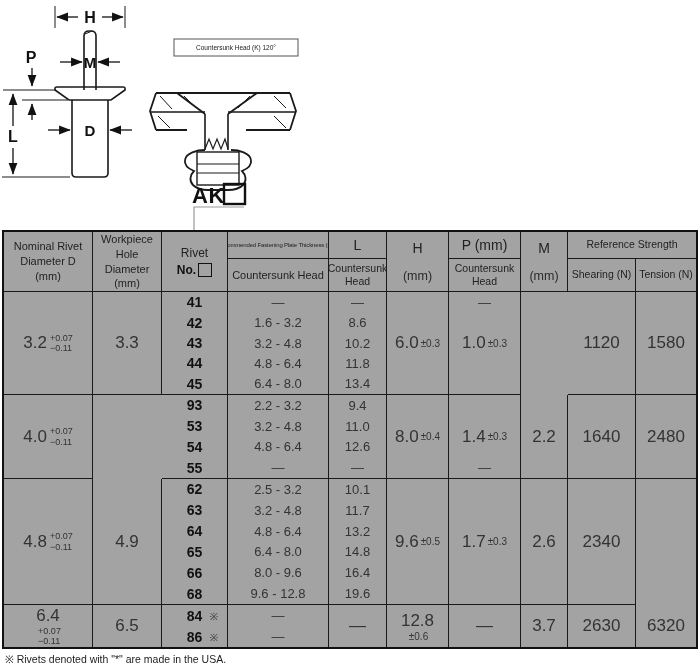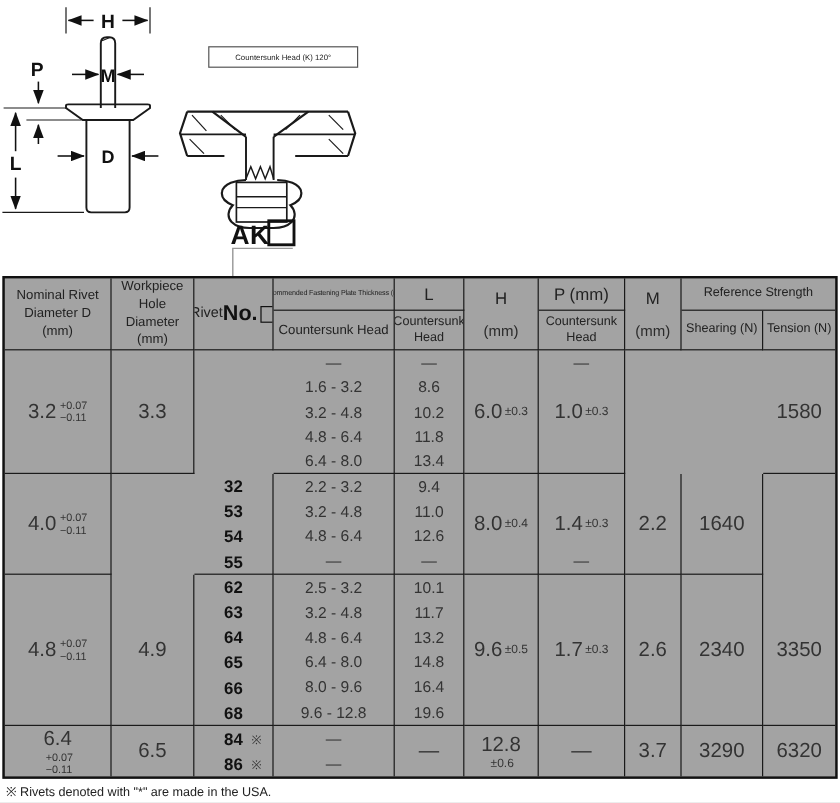--- a/index.html
+++ b/index.html
@@ -29,21 +29,21 @@
   }
   .nr{border-right:none;}
   .nb{border-bottom:none;flex-direction:column;}
   .pre{white-space:pre-line;}
 
   .h11{font-size:11px;line-height:1.35;color:#222;}
   .h10{font-size:10.5px;line-height:1.25;color:#222;}
   .h14{font-size:14px;color:#222;}
   .tiny{font-size:6px;white-space:nowrap;letter-spacing:-0.15px;color:#222;}
   .rivet-top{font-size:12px;color:#222;margin-bottom:3px;}
-  .rivet-no{font-size:18px;font-weight:bold;color:#111;display:flex;align-items:center;}
+  .rivet-no{font-size:12px;font-weight:bold;color:#111;display:flex;align-items:center;}
   .sq{display:inline-block;width:12px;height:12px;border:1.6px solid #111;margin-left:2px;}
   .stack{display:flex;flex-direction:column;justify-content:center;row-gap:13px;}
 
   .val{font-size:17px;color:#333;}
   .tol{font-size:10px;color:#333;margin-left:2px;}
   .dstack{display:inline-flex;flex-direction:column;font-size:9px;line-height:1.15;margin-left:3px;text-align:left;color:#333;}
   .lines{flex-direction:column;align-items:stretch;padding:0;}
   .ln{flex:1;display:flex;align-items:center;justify-content:center;font-size:13px;color:#333;position:relative;}
   .ln.bold{font-weight:bold;font-size:14px;color:#111;}
   .mark{position:absolute;right:9px;font-size:10px;font-weight:normal;color:#333;top:50%;transform:translateY(-50%);}
@@ -147,21 +147,21 @@
   <div class="cell h11" style="grid-column:1;grid-row:1/3;">
       <div class="pre">Nominal Rivet
 Diameter D
 (mm)</div>
     </div>
   <div class="cell h11" style="grid-column:2;grid-row:1/3;">
       <div class="pre">Workpiece
 Hole Diameter
 (mm)</div>
     </div>
-  <div class="cell" style="grid-column:3;grid-row:1/3;flex-direction:row;">
+  <div class="cell" style="grid-column:3;grid-row:1/3;flex-direction:column;">
     <div class="rivet-top">Rivet</div>
     <div class="rivet-no">
         <span>No.</span>
         <span class="sq"></span>
       </div>
   </div>
   <div class="cell tiny" style="grid-column:4;grid-row:1;">
       <span>Recommended Fastening Plate Thickness (mm)</span>
     </div>
   <div class="cell h14" style="grid-column:5;grid-row:1;">
@@ -203,20 +203,27 @@
   <div class="cell" style="grid-column:1;grid-row:3;">
     <span class="val">3.2</span>
     <span class="dstack">
         <span>+0.07</span>
         <span>−0.11</span>
       </span>
   </div>
   <div class="cell" style="grid-column:2;grid-row:3;">
       <span class="val">3.3</span>
     </div>
+  <div class="cell lines" style="grid-column:3;grid-row:3;">
+    <div class="ln bold">41</div>
+    <div class="ln bold">42</div>
+    <div class="ln bold">43</div>
+    <div class="ln bold">44</div>
+    <div class="ln bold">45</div>
+  </div>
   <div class="cell lines" style="grid-column:4;grid-row:3;">
     <div class="ln">—</div>
     <div class="ln">1.6 - 3.2</div>
     <div class="ln">3.2 - 4.8</div>
     <div class="ln">4.8 - 6.4</div>
     <div class="ln">6.4 - 8.0</div>
   </div>
   <div class="cell lines" style="grid-column:5;grid-row:3;">
     <div class="ln">—</div>
     <div class="ln">8.6</div>
@@ -226,33 +233,36 @@
   </div>
   <div class="cell" style="grid-column:6;grid-row:3;">
       <span class="val">6.0</span>
       <span class="tol">±0.3</span>
     </div>
   <div class="cell" style="grid-column:7;grid-row:3;">
     <div class="pdash-top">—</div>
     <span class="val">1.0</span>
       <span class="tol">±0.3</span>
   </div>
+  <div class="cell" style="grid-column:9;grid-row:3;">
+      <span class="val">1120</span>
+    </div>
   <div class="cell nr" style="grid-column:10;grid-row:3;">
       <span class="val">1580</span>
     </div>
 
   <div class="cell" style="grid-column:1;grid-row:4;">
     <span class="val">4.0</span>
     <span class="dstack">
         <span>+0.07</span>
         <span>−0.11</span>
       </span>
   </div>
   <div class="cell lines" style="grid-column:3;grid-row:4;">
-    <div class="ln bold">32</div>
+    <div class="ln bold">93</div>
     <div class="ln bold">53</div>
     <div class="ln bold">54</div>
     <div class="ln bold">55</div>
   </div>
   <div class="cell lines" style="grid-column:4;grid-row:4;">
     <div class="ln">2.2 - 3.2</div>
     <div class="ln">3.2 - 4.8</div>
     <div class="ln">4.8 - 6.4</div>
     <div class="ln">—</div>
   </div>
@@ -269,20 +279,23 @@
   <div class="cell" style="grid-column:7;grid-row:4;">
     <span class="val">1.4</span>
       <span class="tol">±0.3</span>
     <div class="pdash-bot">—</div>
   </div>
   <div class="cell" style="grid-column:8;grid-row:4;">
       <span class="val">2.2</span>
     </div>
   <div class="cell" style="grid-column:9;grid-row:4;">
       <span class="val">1640</span>
+    </div>
+  <div class="cell nr" style="grid-column:10;grid-row:4;">
+      <span class="val">2480</span>
     </div>
 
   <div class="cell" style="grid-column:1;grid-row:5;">
     <span class="val">4.8</span>
     <span class="dstack">
         <span>+0.07</span>
         <span>−0.11</span>
       </span>
   </div>
   <div class="cell" style="grid-column:2;grid-row:5;">
@@ -318,23 +331,20 @@
     </div>
   <div class="cell" style="grid-column:7;grid-row:5;">
       <span class="val">1.7</span>
       <span class="tol">±0.3</span>
     </div>
   <div class="cell" style="grid-column:8;grid-row:5;">
       <span class="val">2.6</span>
     </div>
   <div class="cell" style="grid-column:9;grid-row:5;">
       <span class="val">2340</span>
-    </div>
-  <div class="cell nr" style="grid-column:10;grid-row:5;">
-      <span class="val">3350</span>
     </div>
 
   <div class="cell nb" style="grid-column:1;grid-row:6;">
     <span class="val">6.4</span>
     <span class="dstack">
         <span>+0.07</span>
         <span>−0.11</span>
       </span>
   </div>
   <div class="cell nb" style="grid-column:2;grid-row:6;">
@@ -361,21 +371,21 @@
       <span class="val">12.8</span>
       <span class="tol">±0.6</span>
     </div>
   <div class="cell nb" style="grid-column:7;grid-row:6;">
       <span class="val">—</span>
     </div>
   <div class="cell nb" style="grid-column:8;grid-row:6;">
       <span class="val">3.7</span>
     </div>
   <div class="cell nb" style="grid-column:9;grid-row:6;">
-      <span class="val">3290</span>
+      <span class="val">2630</span>
     </div>
   <div class="cell nr nb" style="grid-column:10;grid-row:6;">
       <span class="val">6320</span>
     </div>
 </div>
 
 <div class="footnote">※ Rivets denoted with "*" are made in the USA.</div>
 
 
 

